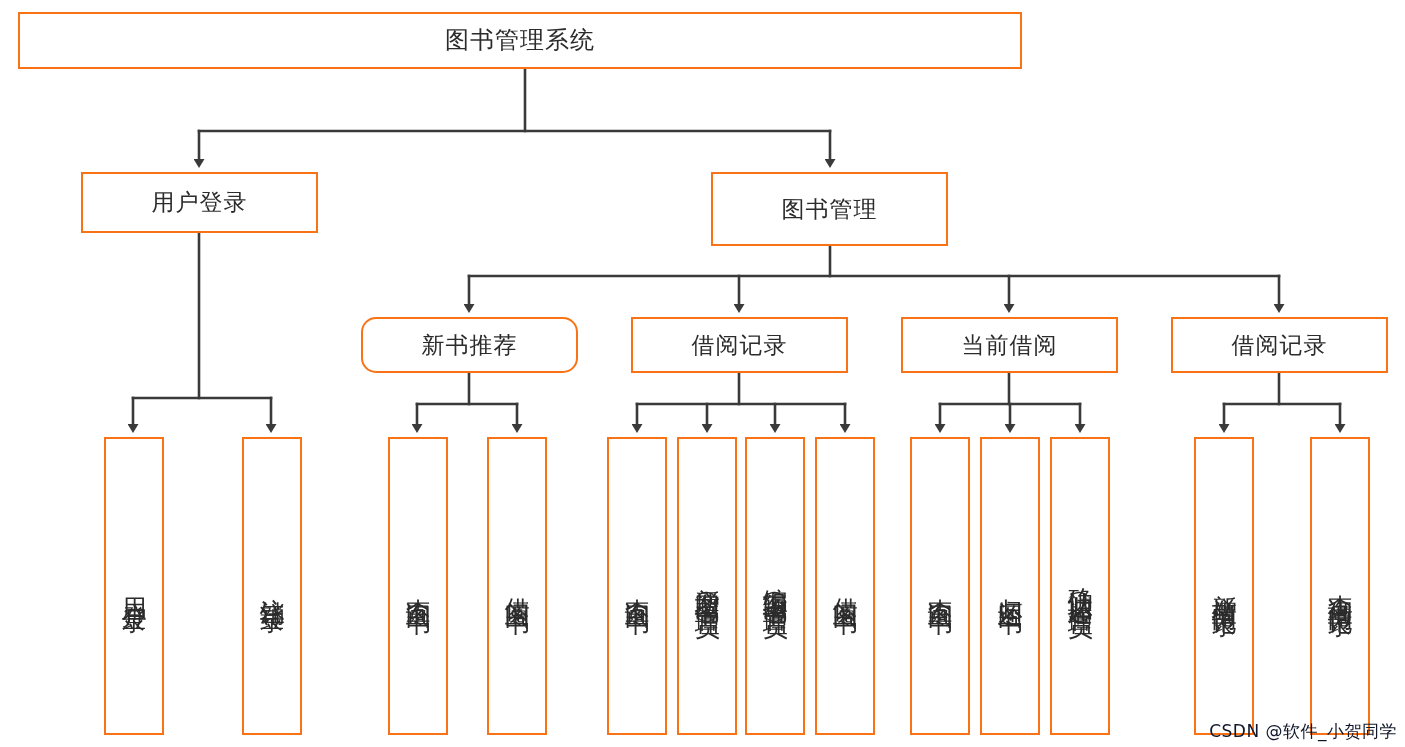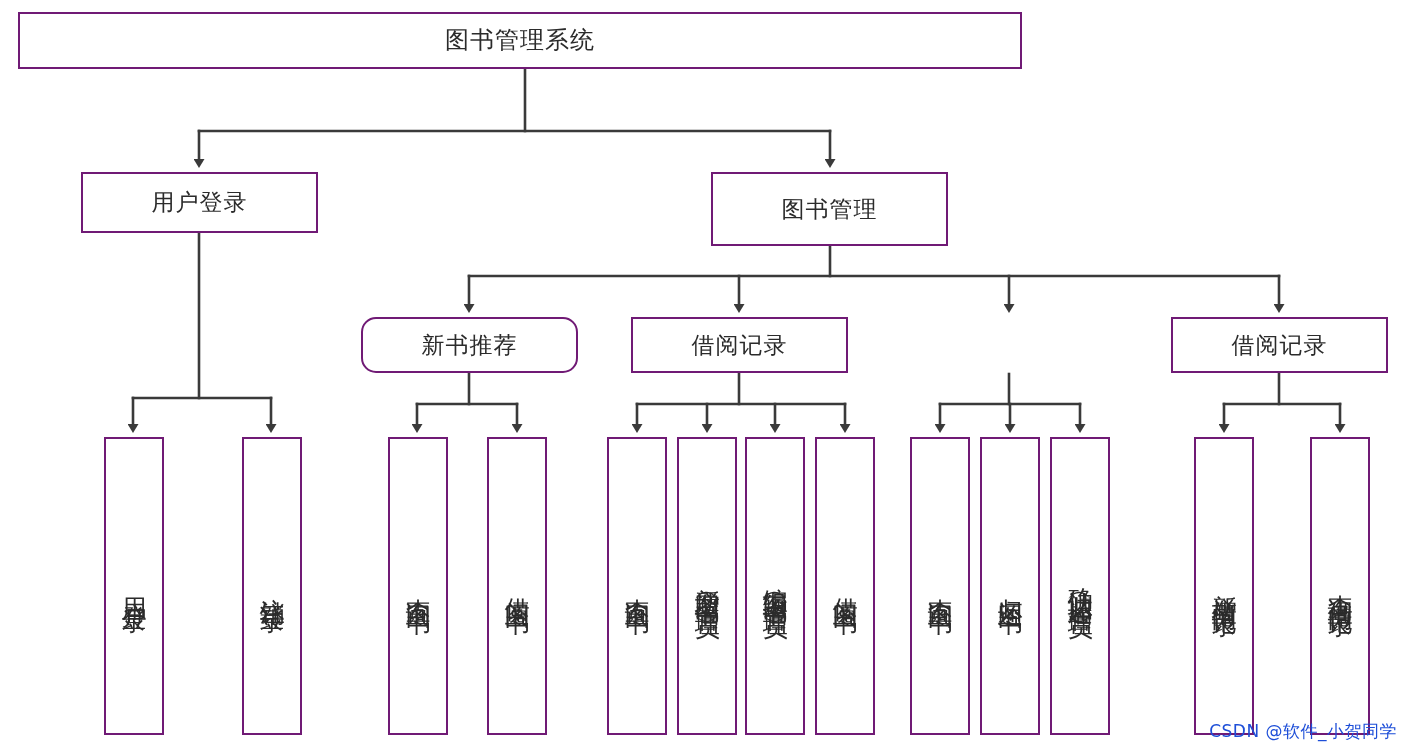--- a/index.html
+++ b/index.html
@@ -20,21 +20,21 @@
   #edges {
     position: absolute;
     left: 0;
     top: 0;
     width: 1405px;
     height: 747px;
   }
   .node {
     position: absolute;
     box-sizing: border-box;
-    border: 2px solid #701a75;
+    border: 2px solid #f97316;
     background: #ffffff;
     display: flex;
     align-items: center;
     justify-content: center;
     color: #2b2b2b;
   }
   .node .label {
     display: block;
     text-align: center;
     line-height: 1.05;
@@ -61,21 +61,21 @@
     line-height: 1.18;
     letter-spacing: 4px;
     white-space: nowrap;
     max-height: 100%;
   }
   #watermark {
     position: absolute;
     right: 8px;
     bottom: 4px;
     font-size: 17px;
-    color: #1d4ed8;
+    color: #0f172a;
     white-space: nowrap;
     letter-spacing: 0.5px;
     pointer-events: none;
   }
 </style>
 </head>
 <body>
 
 <div id="diagram-root">
 
@@ -139,20 +139,23 @@
   <div class="node horiz" style="left:711px; top:172px; width:237px; height:74px;">
     <span class="label">图书管理</span>
   </div>
 
   <div class="node horiz" style="left:361px; top:317px; width:217px; height:56px;border-radius:15px;">
     <span class="label">新书推荐</span>
   </div>
   <div class="node horiz" style="left:631px; top:317px; width:217px; height:56px;">
     <span class="label">借阅记录</span>
   </div>
+  <div class="node horiz" style="left:901px; top:317px; width:217px; height:56px;">
+    <span class="label">当前借阅</span>
+  </div>
   <div class="node horiz" style="left:1171px; top:317px; width:217px; height:56px;">
     <span class="label">借阅记录</span>
   </div>
 
   <div class="node vert" style="left:104px; top:437px; width:60px; height:298px;">
     <span class="label">用户登录</span>
   </div>
   <div class="node vert" style="left:242px; top:437px; width:60px; height:298px;">
     <span class="label">注销登录</span>
   </div>

